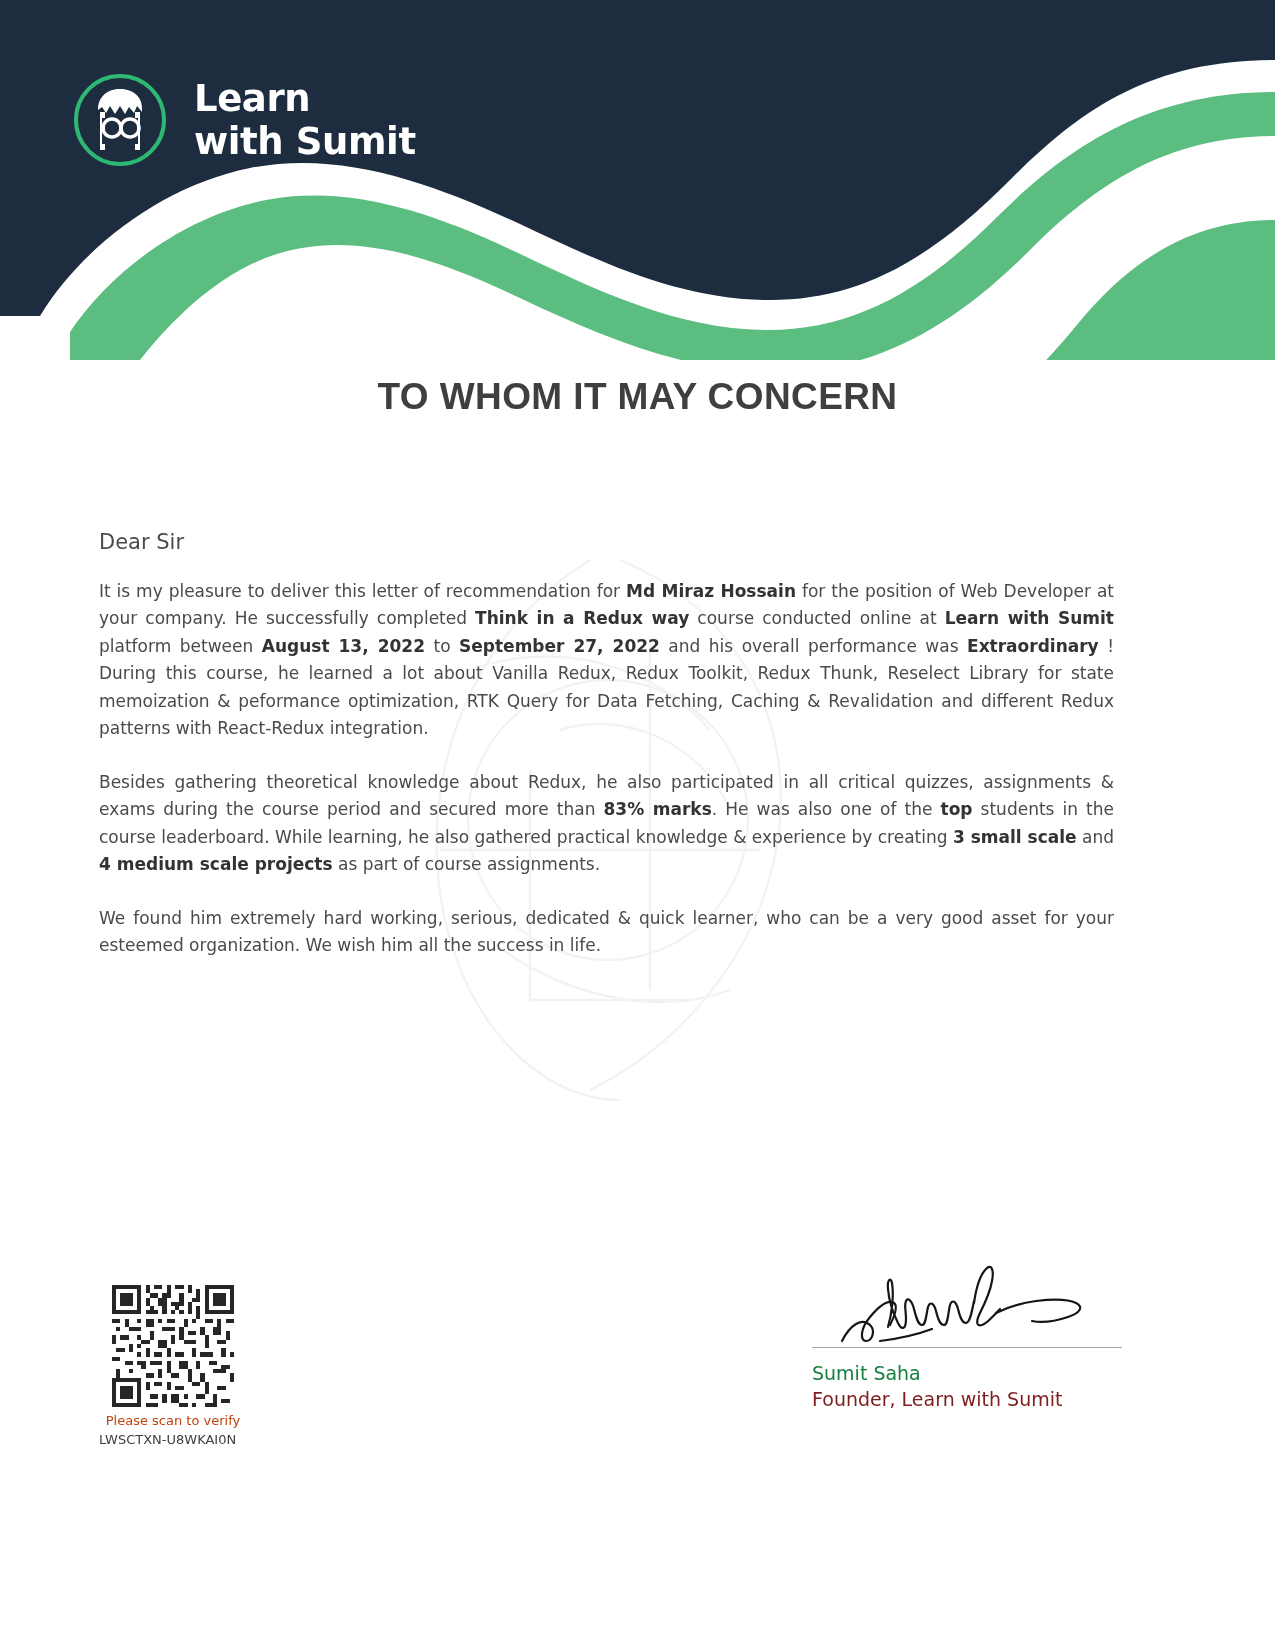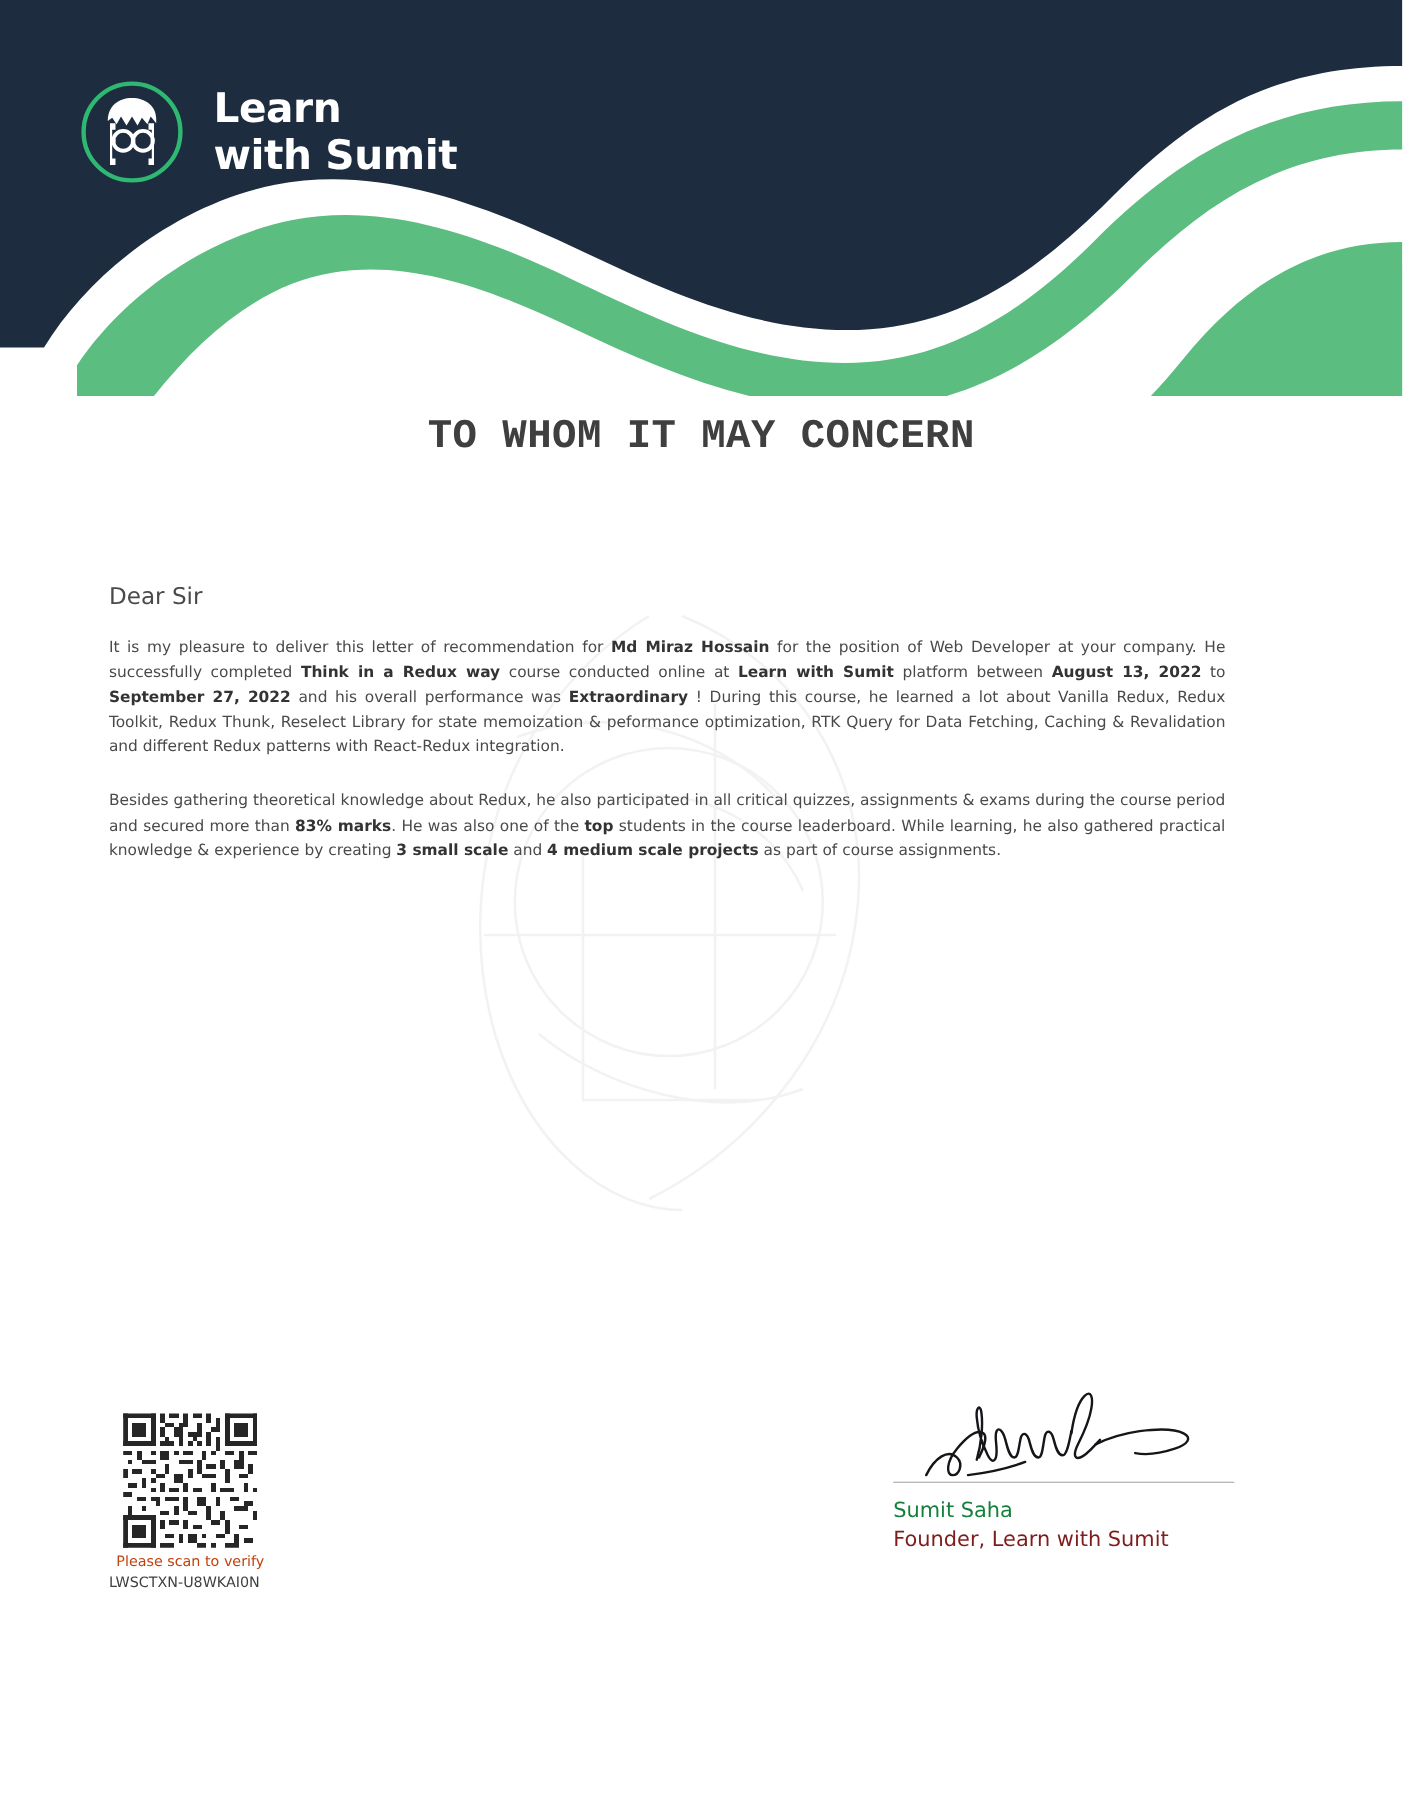--- a/index.html
+++ b/index.html
@@ -62,21 +62,21 @@
     opacity: 0.55;
   }
 
   
   .doc-title {
     position: absolute;
     top: 376px;
     left: 0;
     width: 1275px;
     text-align: center;
-    font-family: Liberation Mono, monospace;
+    font-family: Liberation Sans, sans-serif;
     font-weight: bold;
     font-size: 37px;
     letter-spacing: 0.4px;
     color: #3f3f3f;
     z-index: 6;
   }
 
   
   .body-area {
     position: absolute;
@@ -85,21 +85,21 @@
     width: 1015px;
     z-index: 6;
   }
   .salutation {
     font-size: 21px;
     color: #4a4a4a;
     line-height: 1.5;
     margin: 0 0 19px 0;
   }
   .para {
-    font-size: 14px;
+    font-size: 17px;
     color: #4a4a4a;
     line-height: 1.62;
     text-align: justify;
     margin: 0 0 26px 0;
   }
   .para b, .salutation b {
     font-weight: bold;
     color: #333333;
   }
 
@@ -244,20 +244,21 @@
     </g>
   </svg>
 
   <div class="doc-title">TO WHOM IT MAY CONCERN</div>
 
   <div class="body-area">
     <p class="salutation">Dear Sir</p>
     <div id="paragraph-host">
         <p class="para"><span>It is my pleasure to deliver this letter of recommendation for </span><b>Md Miraz Hossain</b><span> for the position of Web Developer at your company. He successfully completed </span><b>Think in a Redux way</b><span> course conducted online at </span><b>Learn with Sumit</b><span> platform between </span><b>August 13, 2022</b><span> to </span><b>September 27, 2022</b><span> and his overall performance was </span><b>Extraordinary</b><span> ! During this course, he learned a lot about Vanilla Redux, Redux Toolkit, Redux Thunk, Reselect Library for state memoization &amp; peformance optimization, RTK Query for Data Fetching, Caching &amp; Revalidation and different Redux patterns with React-Redux integration.</span></p>
         <p class="para"><span>Besides gathering theoretical knowledge about Redux, he also participated in all critical quizzes, assignments &amp; exams during the course period and secured more than </span><b>83% marks</b><span>. He was also one of the </span><b>top</b><span> students in the course leaderboard. While learning, he also gathered practical knowledge &amp; experience by creating </span><b>3 small scale</b><span> and </span><b>4 medium scale projects</b><span> as part of course assignments.</span></p>
+        <p class="para"><span>We found him extremely hard working, serious, dedicated &amp; quick learner, who can be a very good asset for your esteemed organization. We wish him all the success in life.</span></p>
       </div>
   </div>
 
   <div class="qr-block">
     <svg class="qr-img" viewBox="0 0 29 29" shape-rendering="crispEdges">
       <rect width="29" height="29" fill="#ffffff"></rect>
       <g fill="#262626">
 
         <rect x="0" y="0" width="7" height="1"></rect>
           <rect x="0" y="6" width="7" height="1"></rect>

